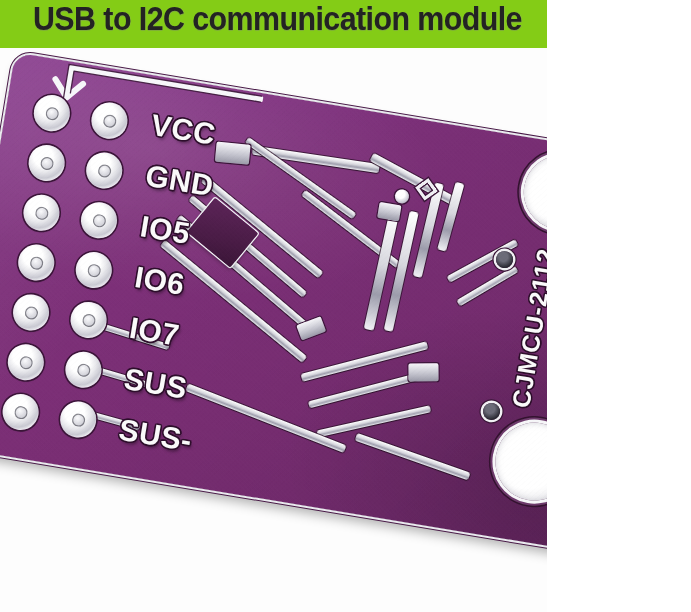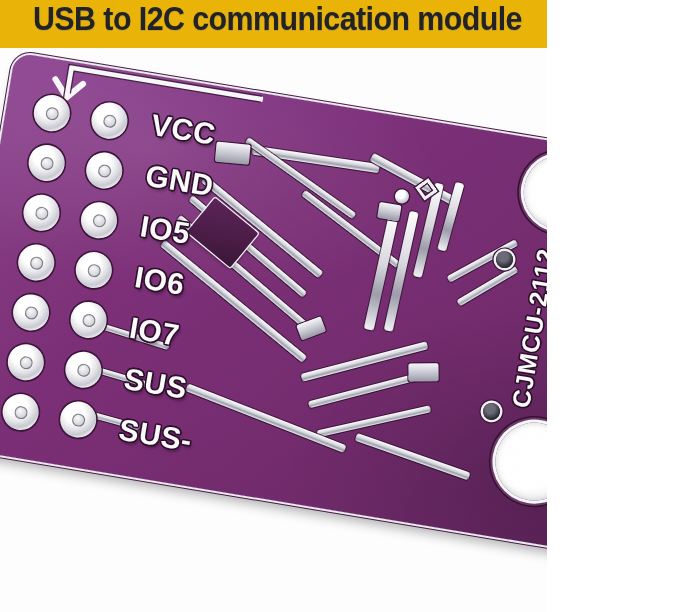--- a/index.html
+++ b/index.html
@@ -3,21 +3,21 @@
 <meta charset="utf-8">
 <style>
   html,body{margin:0;padding:0;}
   body{
     width:691px;height:612px;
     background:#ffffff;
     font-family:"Liberation Sans", sans-serif;
     overflow:hidden;
     position:relative;
   }
-  #stage{position:absolute;inset:0;width:547px;height:612px;overflow:hidden;background:#eab308;}
+  #stage{position:absolute;inset:0;width:547px;height:612px;overflow:hidden;background:#84cc16;}
 
   
   #title{
     position:absolute;left:33px;top:-1px;
     font-family:"Liberation Sans", sans-serif;
     font-size:33px;line-height:40px;
     font-weight:700;
     letter-spacing:-0.6px;
     color:#232323;
     transform:scaleX(0.92);

